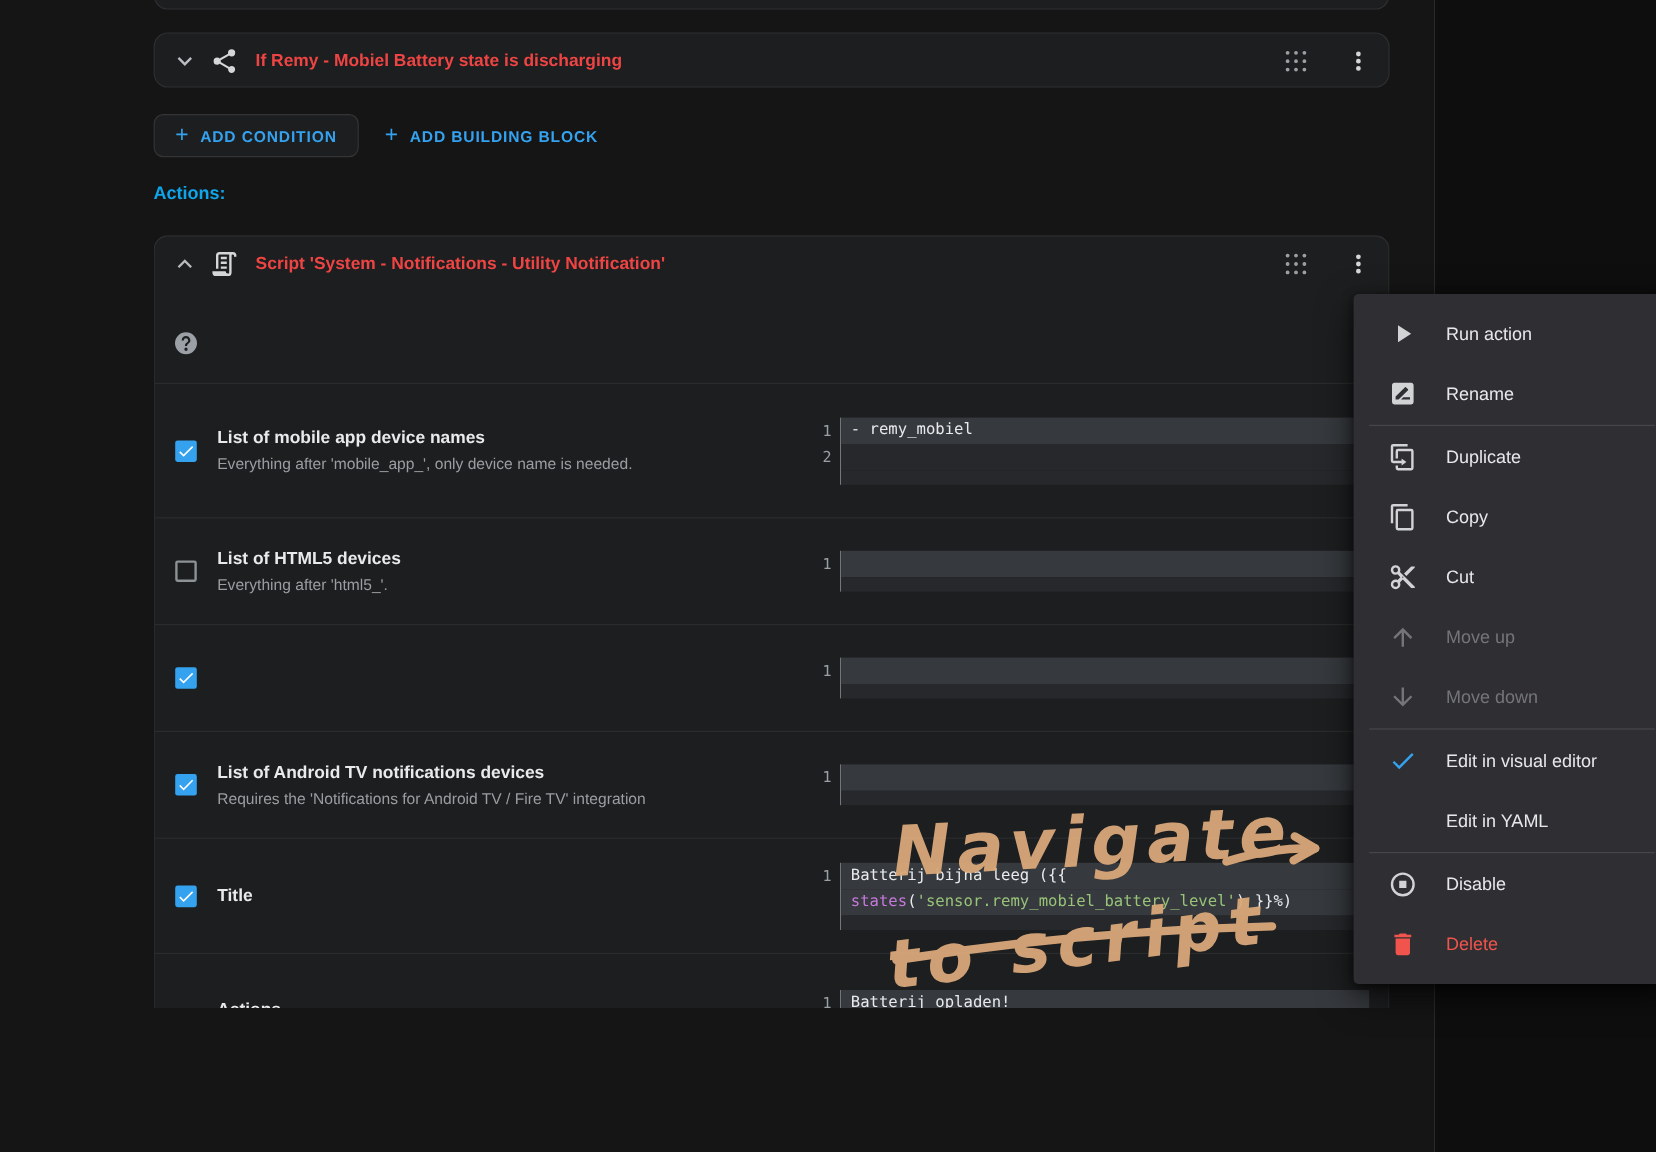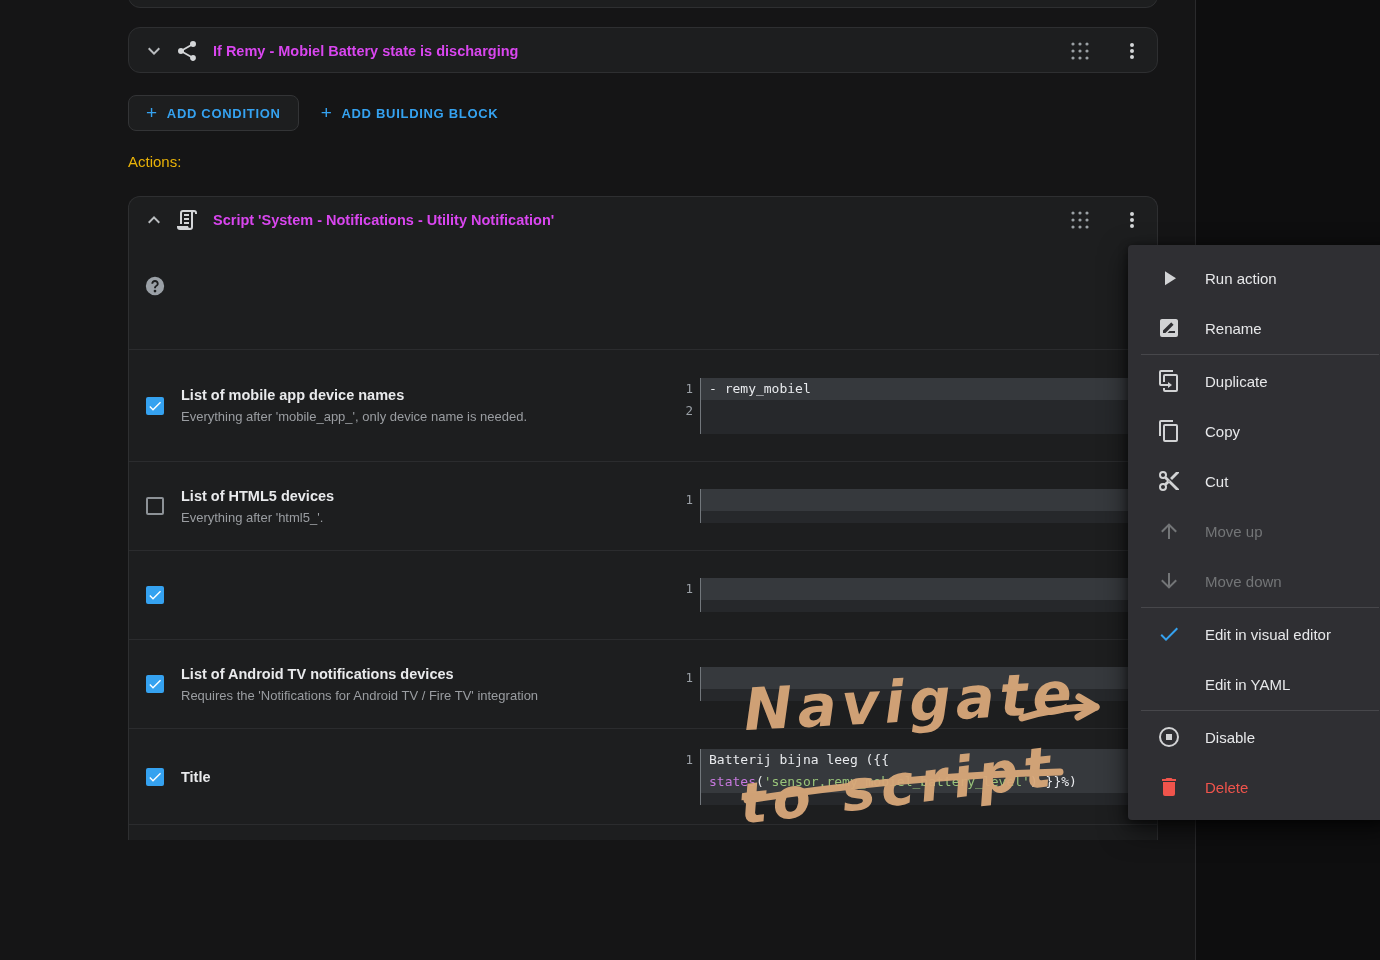--- a/index.html
+++ b/index.html
@@ -11,39 +11,39 @@
   .panel-divider{position:absolute;left:1195px;top:0;width:1px;height:960px;background:#2a2a2c}
 
   .card{position:absolute;left:128px;width:1030px;background:#1d1e1f;border:1px solid #2e2f31;border-radius:12px}
   .prev-card{position:absolute;left:128px;top:-40px;width:1030px;height:48px;background:#1d1e1f;
     border:1px solid #2e2f31;border-radius:12px}
 
   .card-header{display:flex;align-items:center;height:46px;padding:0 13px;position:relative}
   .svgi{width:24px;height:24px;display:block}
   .icon-btn{width:24px;height:24px;color:#b9bcbf;cursor:pointer;flex:0 0 24px}
   .type-icon{width:24px;height:24px;color:#d4d6d8;margin-left:9px;flex:0 0 24px}
-  .card-title{margin-left:14px;font-size:14.5px;font-weight:700;color:#d946ef;flex:1;
+  .card-title{margin-left:14px;font-size:14.5px;font-weight:700;color:#ef4444;flex:1;
     white-space:nowrap;overflow:hidden;text-overflow:ellipsis}
   .hdr-drag{position:absolute;right:65px;top:11px;color:#9aa0a4}
   .hdr-kebab{position:absolute;right:13px;top:11px;color:#d4d6d8}
 
   .condition-card{top:27px;height:46px}
   .script-card{top:196px;height:644px;border-radius:12px 12px 0 0;border-bottom:none;overflow:hidden}
 
   .btn-row{position:absolute;left:128px;top:95px;height:36px;display:flex;align-items:center}
   .outlined-btn{display:inline-flex;align-items:center;gap:9px;height:36px;padding:0 17px;
     background:#1d1e1f;border:1px solid #33343♦6;border:1px solid #333436;border-radius:8px;
     color:var(--accent);font-family:"Liberation Sans",sans-serif;
     font-size:13px;font-weight:700;letter-spacing:.7px;cursor:pointer}
   .text-btn{display:inline-flex;align-items:center;gap:9px;height:36px;padding:0 14px;margin-left:8px;
     background:transparent;border:none;color:var(--accent);font-family:"Liberation Sans",sans-serif;
     font-size:13px;font-weight:700;letter-spacing:.7px;cursor:pointer}
   .plus{font-size:19px;font-weight:400;line-height:1;transform:translateY(-1px)}
 
-  .section-heading{position:absolute;left:128px;top:153px;font-size:15px;font-weight:400;color:#eab308}
+  .section-heading{position:absolute;left:128px;top:153px;font-size:15px;font-weight:700;color:#0ea5e9}
 
   .help{position:absolute;left:15px;top:78px;width:22px;height:22px;color:#9aa0a6;cursor:pointer}
   .help .svgi{width:22px;height:22px}
 
   .fields{position:absolute;left:0;top:122px;right:0}
   .field-row{position:relative;border-top:1px solid #2b2c2e}
   .field-left{position:absolute;left:17px;top:0;bottom:0;display:flex;align-items:center;gap:17px;width:500px}
   .checkbox{width:18px;height:18px;border-radius:2px;flex:0 0 18px;cursor:pointer}
   .checkbox.checked{background:var(--accent)}
   .checkbox.checked svg{width:16px;height:16px;margin:1px;color:#fff}
@@ -156,21 +156,21 @@
             <path d="M12,16A2,2 0 0,1 14,18A2,2 0 0,1 12,20A2,2 0 0,1 10,18A2,2 0 0,1 12,16M12,10A2,2 0 0,1 14,12A2,2 0 0,1 12,14A2,2 0 0,1 10,12A2,2 0 0,1 12,10M12,4A2,2 0 0,1 14,6A2,2 0 0,1 12,8A2,2 0 0,1 10,6A2,2 0 0,1 12,4Z" fill="currentColor"></path>
           </svg>
         </span>
     </div>
     <div class="help">
         <svg viewBox="0 0 24 24" class="svgi">
           <path d="M12,2A10,10 0 0,1 22,12A10,10 0 0,1 12,22A10,10 0 0,1 2,12A10,10 0 0,1 12,2M12,19A1.5,1.5 0 0,0 13.5,17.5A1.5,1.5 0 0,0 12,16A1.5,1.5 0 0,0 10.5,17.5A1.5,1.5 0 0,0 12,19M12,5.5C9.79,5.5 8,7.29 8,9.5H10A2,2 0 0,1 12,7.5A2,2 0 0,1 14,9.5C14,11.5 11,11.25 11,14.5H13C13,12.25 16,12 16,9.5C16,7.29 14.21,5.5 12,5.5Z" fill="currentColor"></path>
         </svg>
       </div>
     <div class="fields">
-        <div class="field-row" style="height: 112px; margin-top: 30px;">
+        <div class="field-row" style="height: 112px;">
           <div class="field-left">
             <span class="checkbox checked">
               <svg viewBox="0 0 24 24" class="svgi">
                 <path d="M21,7L9,19L3.5,13.5L4.91,12.09L9,16.17L19.59,5.59L21,7Z" fill="currentColor"></path>
               </svg>
             </span>
             <div>
               <div class="field-label">List of mobile app device names</div>
               <div class="field-desc">Everything after 'mobile_app_', only device name is needed.</div>
             </div>

